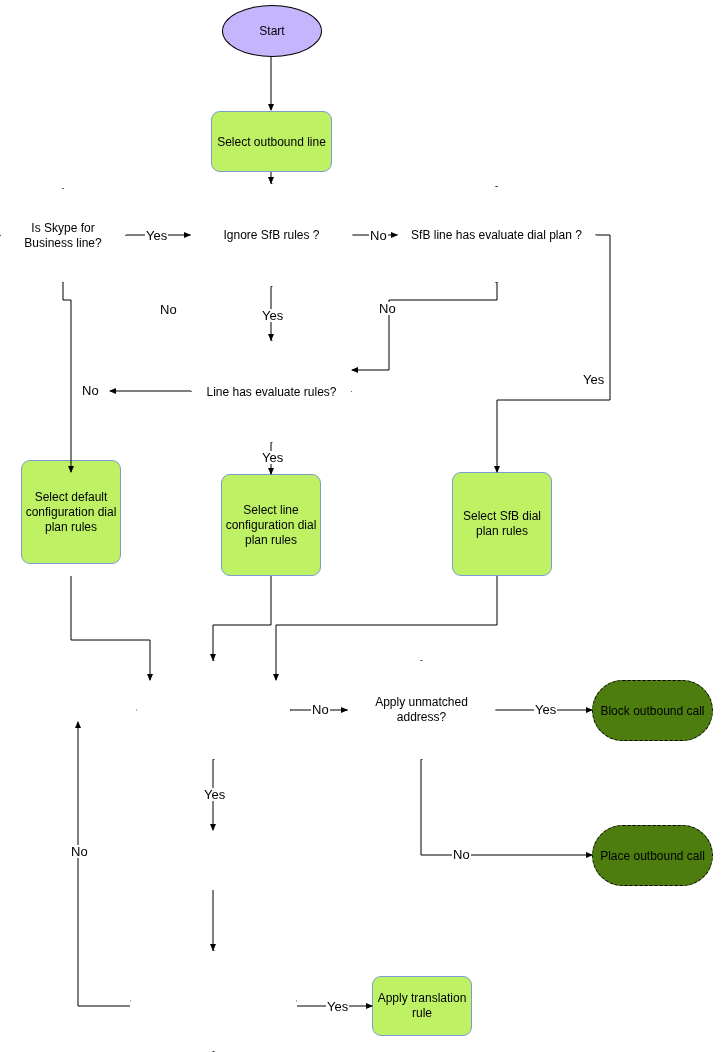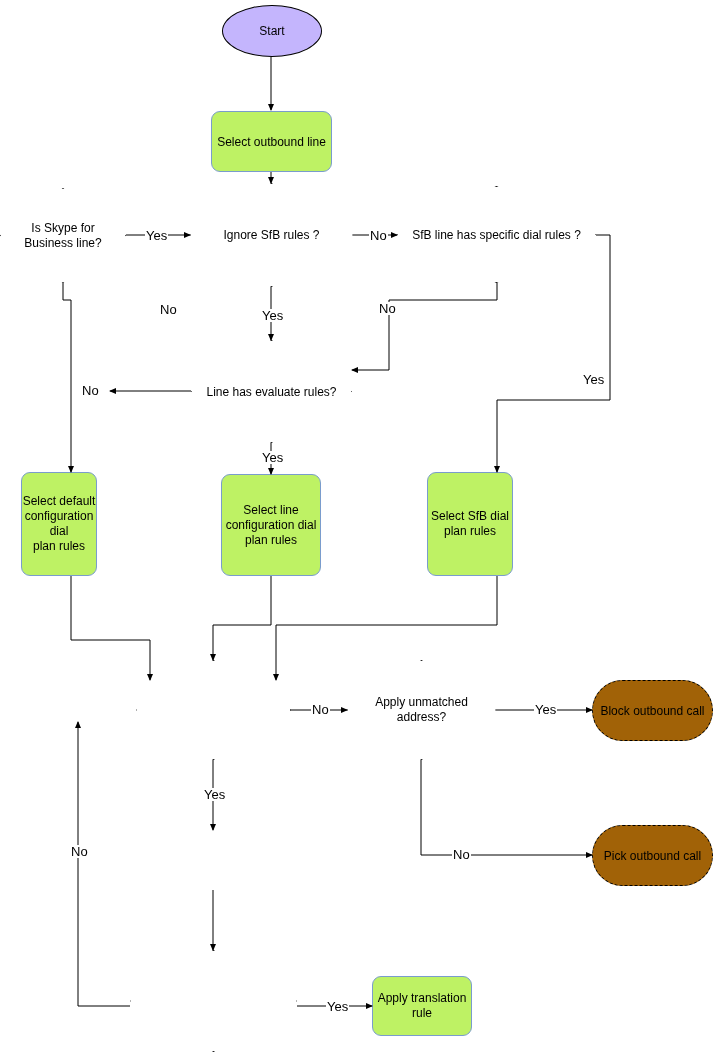--- a/index.html
+++ b/index.html
@@ -44,21 +44,21 @@
     position: absolute;
     background: #c4b5fd;
     border: 1px solid #000000;
     border-radius: 50%;
     box-sizing: border-box;
   }
 
   
   .cloud {
     position: absolute;
-    background: #a16207;
+    background: #4d7c0f;
     border: 1.5px dashed #000000;
     border-radius: 40px;
     box-sizing: border-box;
   }
 
   
   .decision {
     position: absolute;
   }
   .decision .diamond-shape {
@@ -165,61 +165,61 @@
   </div>
 
   <div class="decision" style="left:0px; top:188px; width:126px; height:95px;">
     <div class="diamond-shape"></div>
     <div class="node-label">Is Skype for
 Business line?</div>
   </div>
 
   <div class="decision" style="left:397px; top:186px; width:199px; height:97px;">
     <div class="diamond-shape"></div>
-    <div class="node-label">SfB line has specific dial rules ?</div>
+    <div class="node-label">SfB line has evaluate dial plan ?</div>
   </div>
 
   <div class="decision" style="left:191px; top:340px; width:161px; height:103px;">
     <div class="diamond-shape"></div>
     <div class="node-label">Line has evaluate rules?</div>
   </div>
 
-  <div class="process" style="left:21px; top:472px; width:76px; height:104px;">
+  <div class="process" style="left:21px; top:460px; width:100px; height:104px;">
     <div class="node-label">Select default
 configuration dial
 plan rules</div>
   </div>
 
   <div class="process" style="left:221px; top:474px; width:100px; height:102px;padding-left:18px;">
     <div class="node-label">Select line
 configuration dial
 plan rules</div>
   </div>
 
-  <div class="process" style="left:427px; top:472px; width:86px; height:104px;">
+  <div class="process" style="left:452px; top:472px; width:100px; height:104px;">
     <div class="node-label">Select SfB dial
 plan rules</div>
   </div>
 
   <div class="decision" style="left:136px; top:660px; width:155px; height:100px;">
     <div class="diamond-shape"></div>
   </div>
 
   <div class="decision" style="left:347px; top:660px; width:149px; height:100px;">
     <div class="diamond-shape"></div>
     <div class="node-label">Apply unmatched
 address?</div>
   </div>
 
   <div class="cloud" style="left:592px; top:680px; width:121px; height:61px;">
     <div class="node-label">Block outbound call</div>
   </div>
 
   <div class="cloud" style="left:592px; top:825px; width:121px; height:61px;">
-    <div class="node-label">Pick outbound call</div>
+    <div class="node-label">Place outbound call</div>
   </div>
 
 
   <div class="decision" style="left:130px; top:950px; width:167px; height:102px;">
     <div class="diamond-shape"></div>
   </div>
 
   <div class="process" style="left:372px; top:976px; width:100px; height:60px;">
     <div class="node-label">Apply translation
 rule</div>

